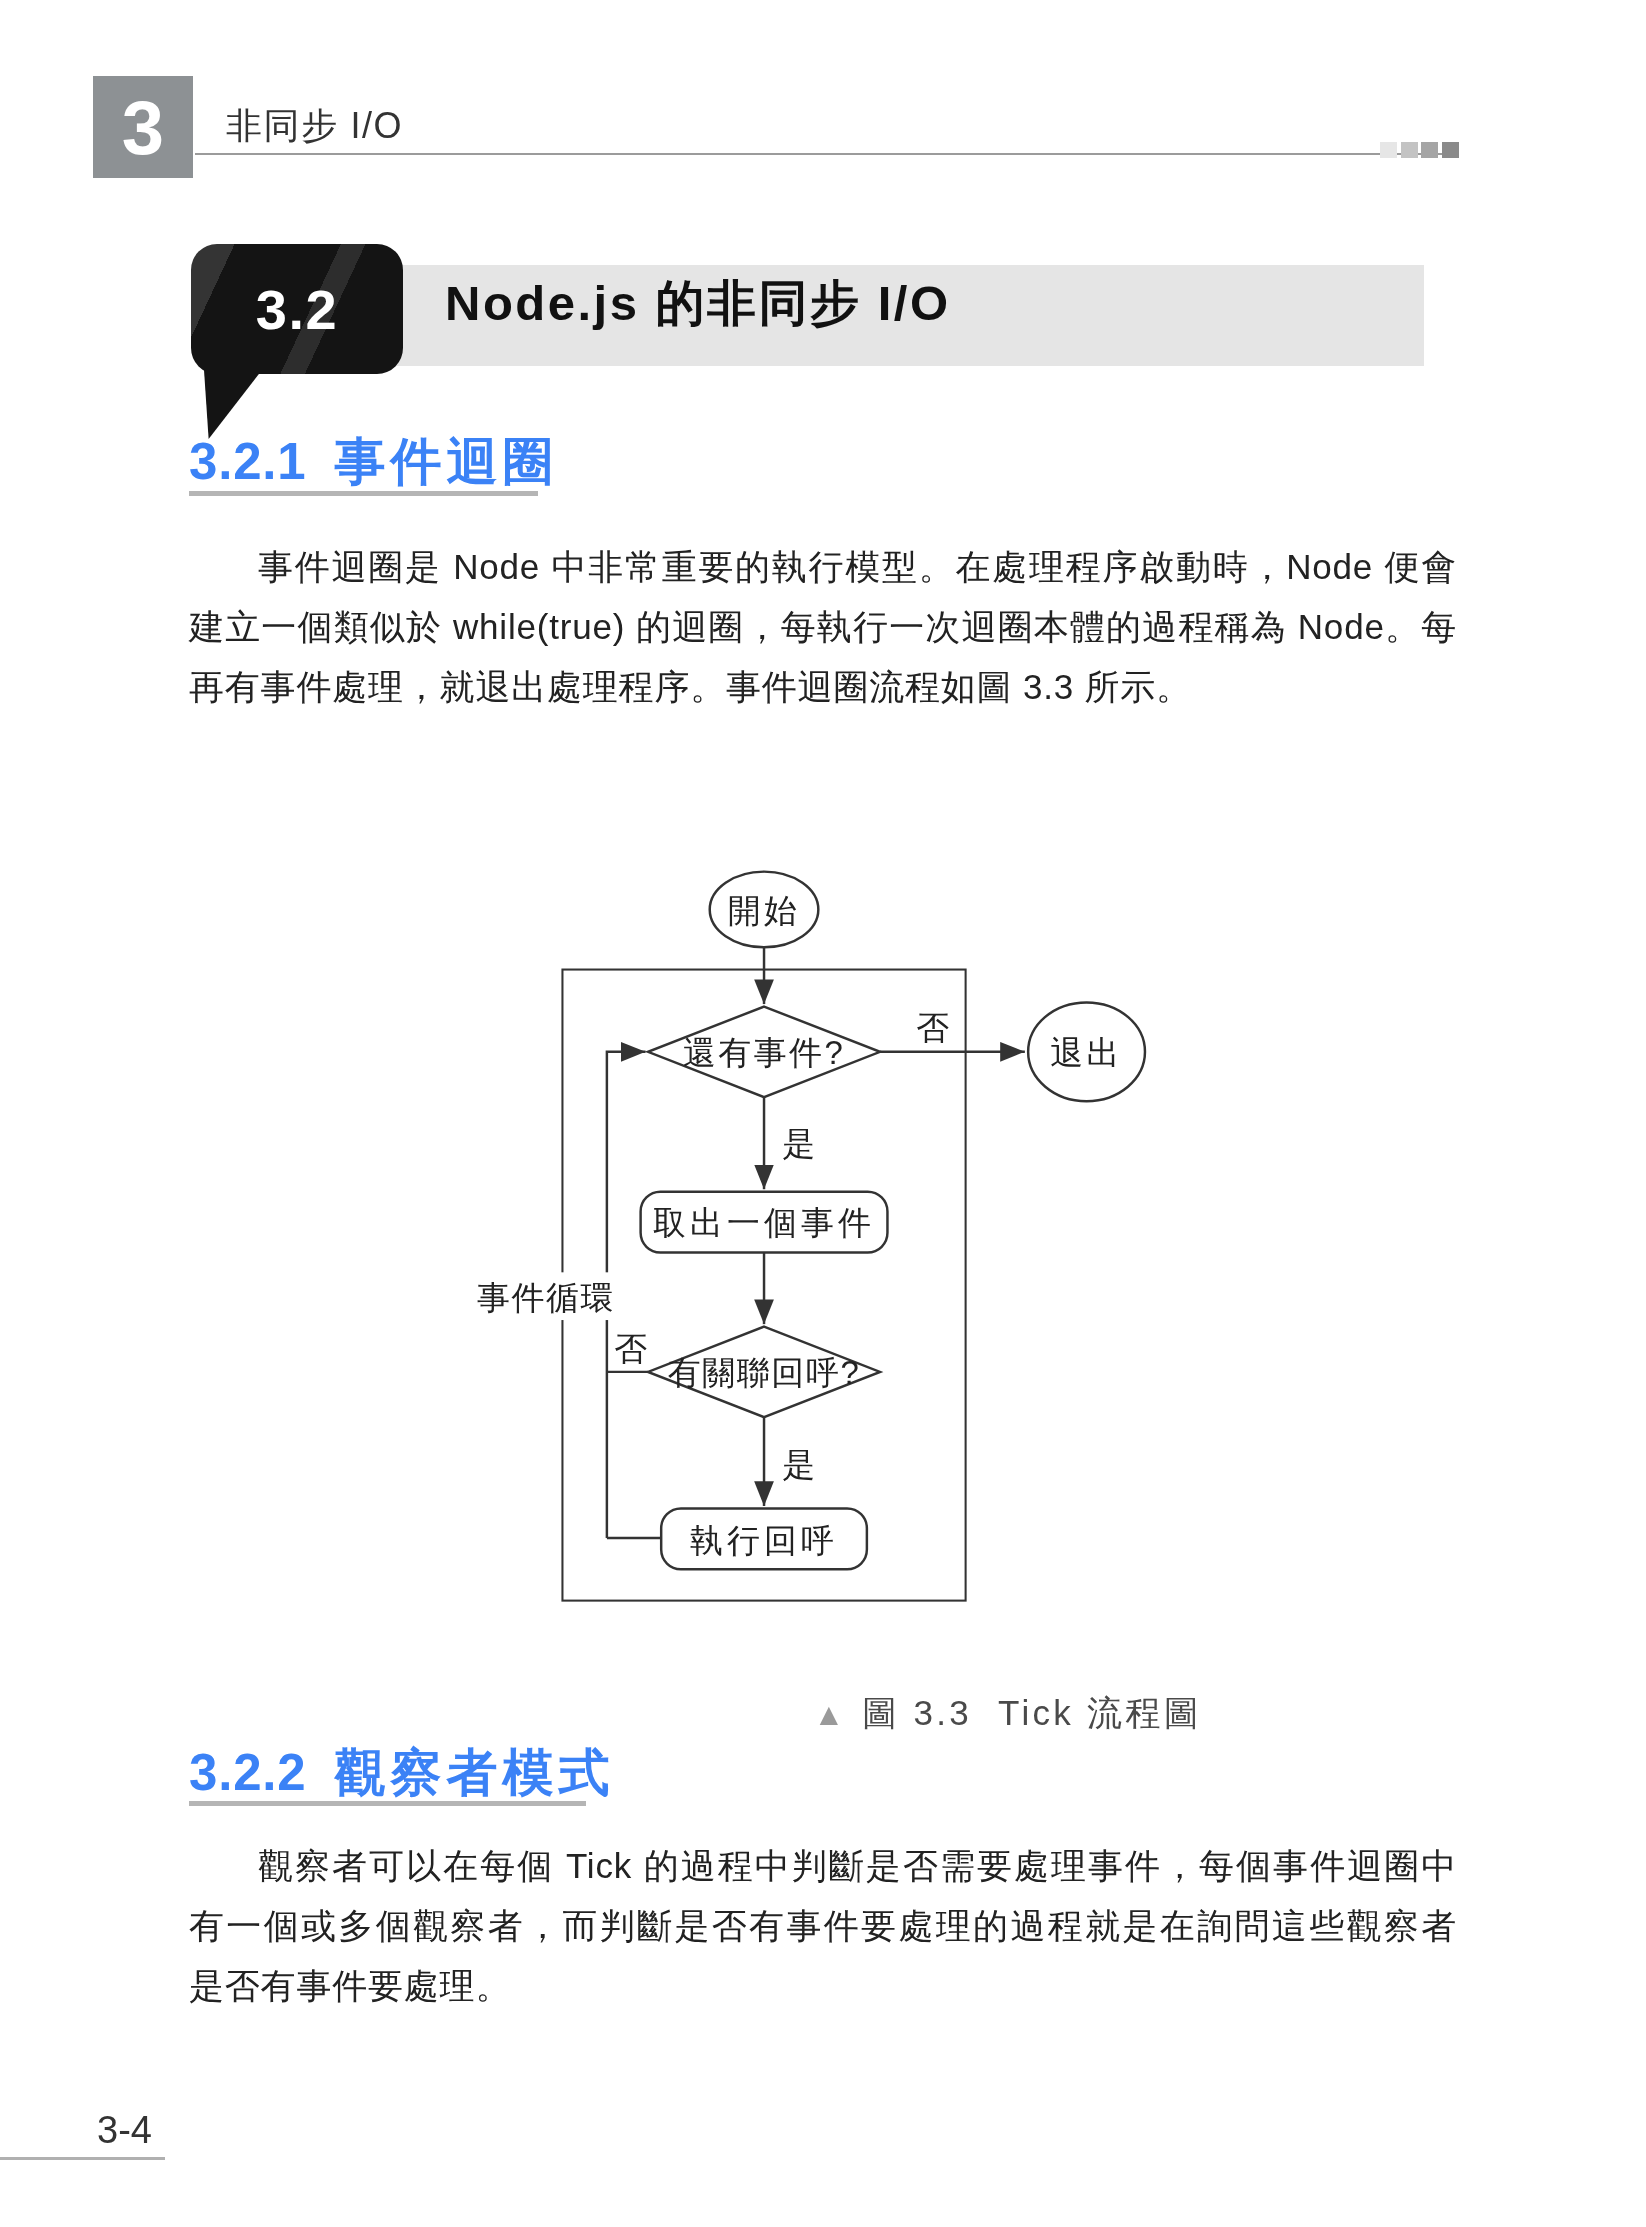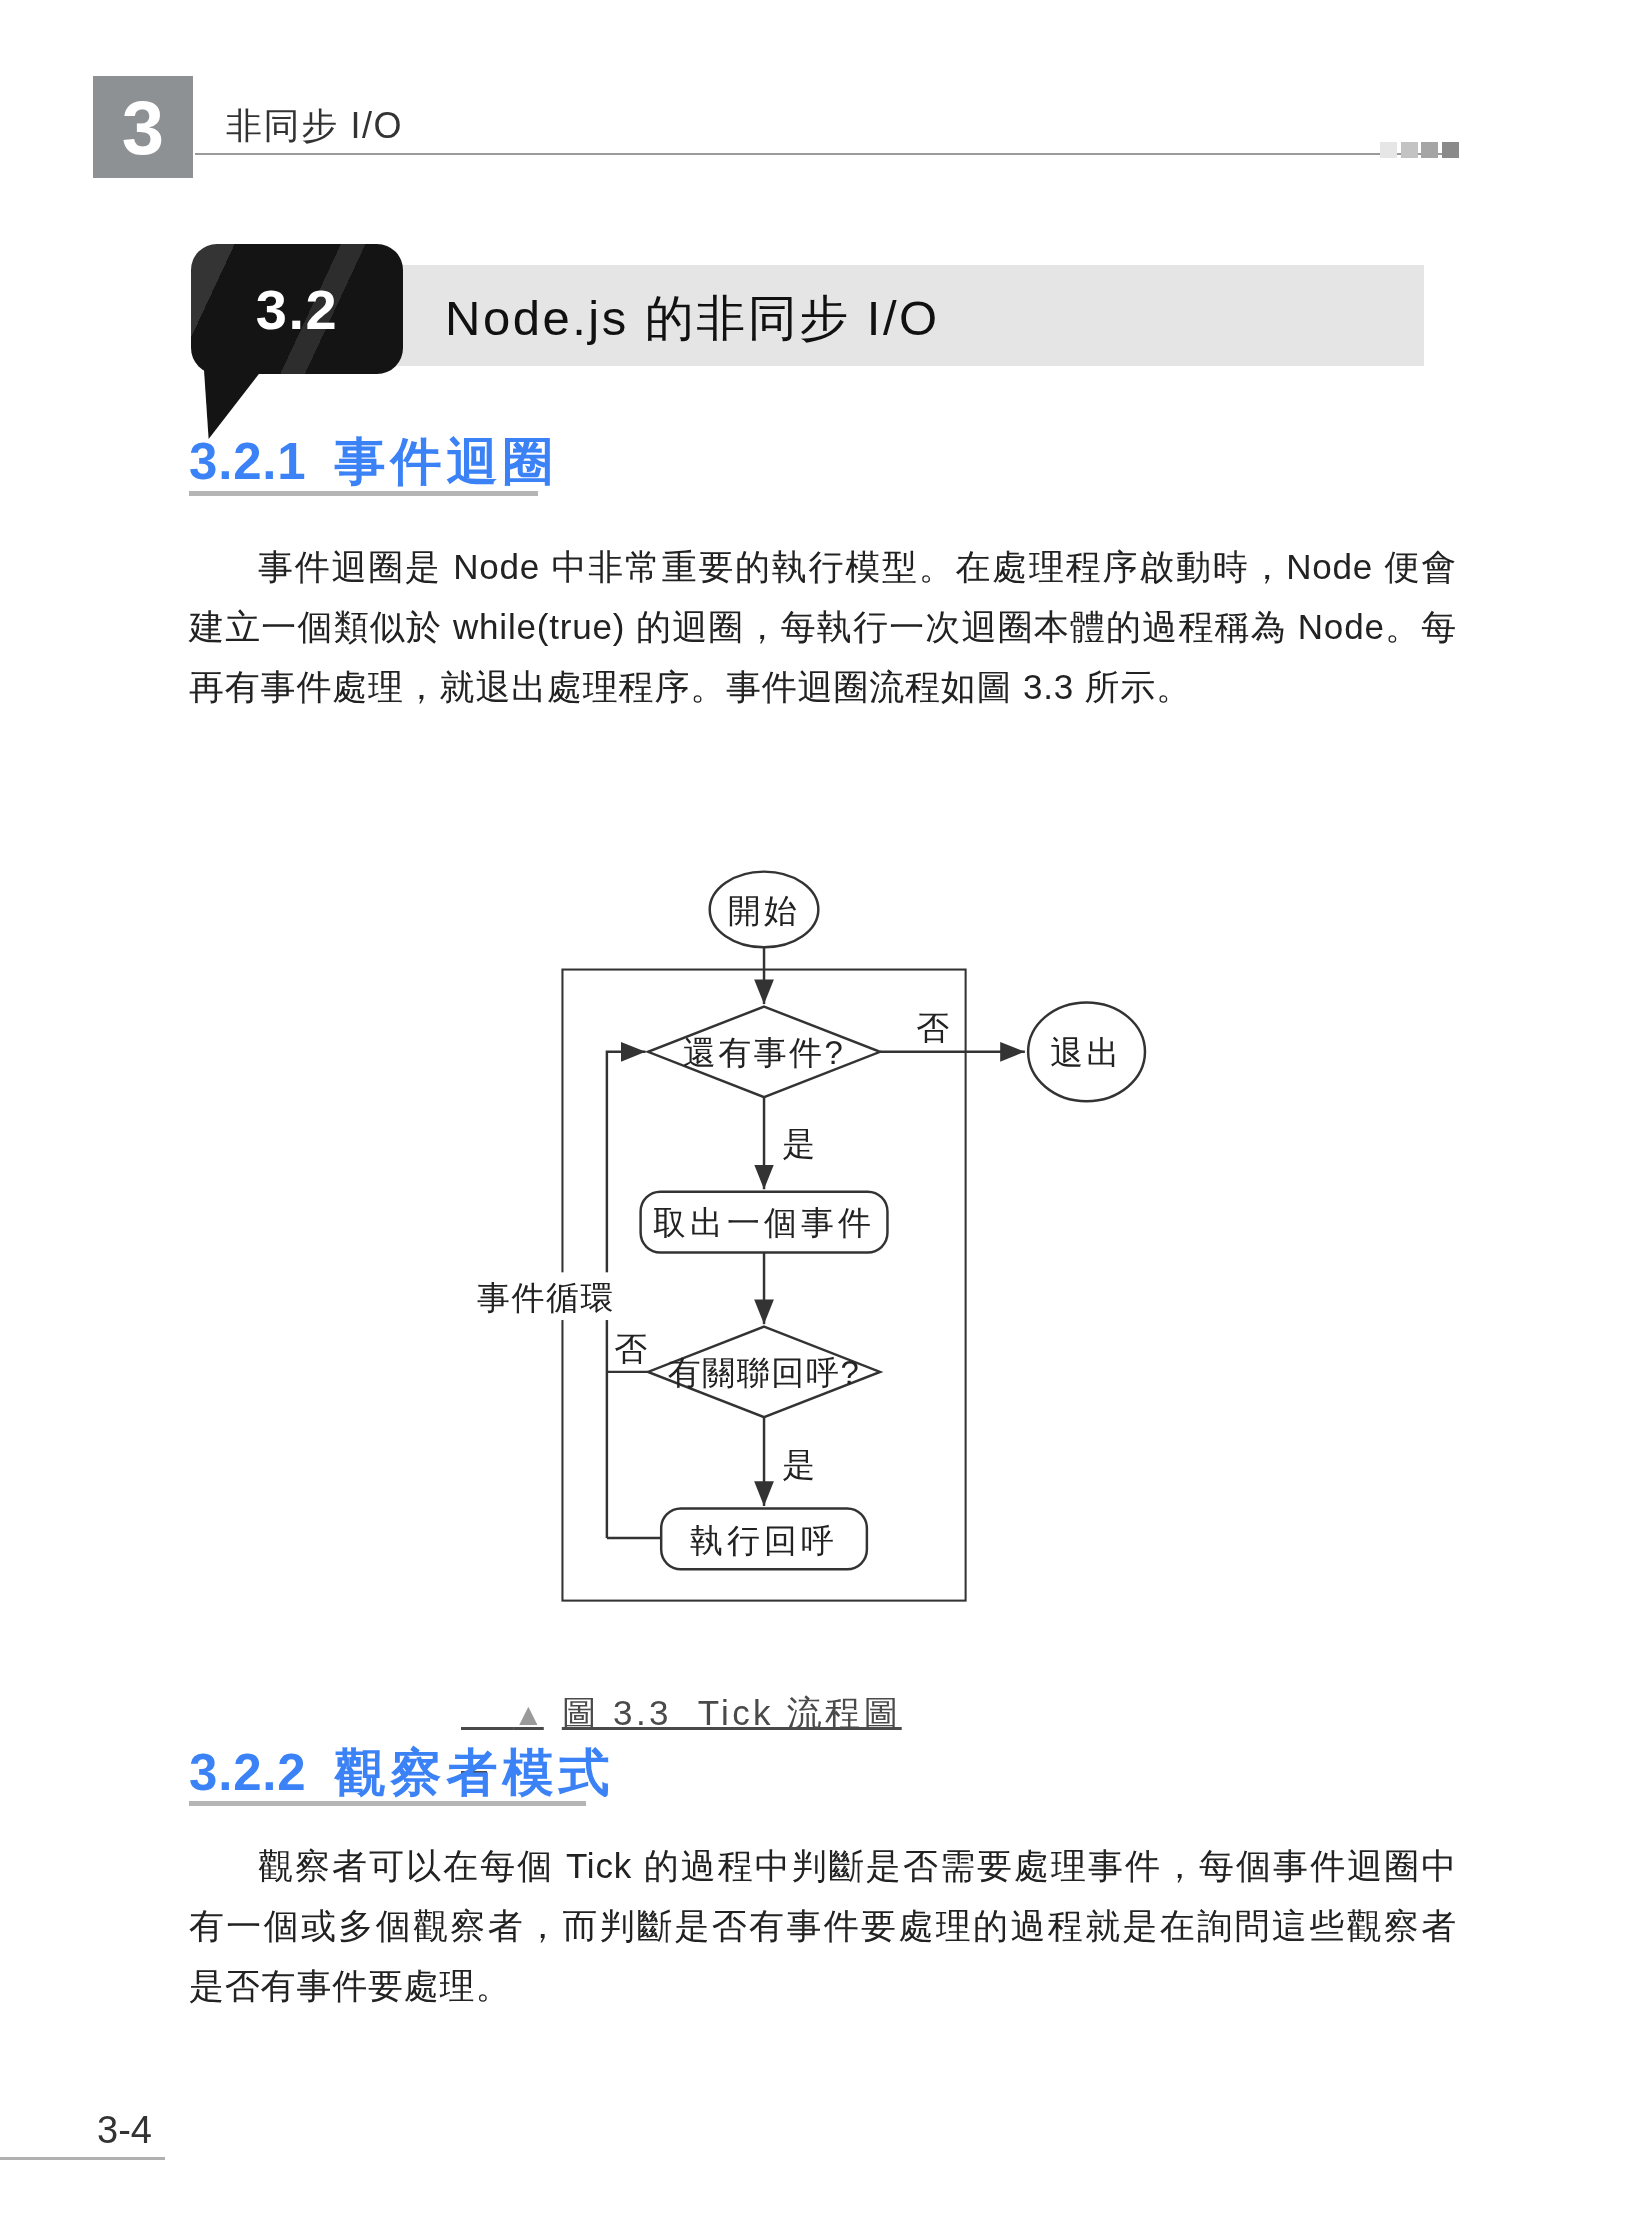--- a/index.html
+++ b/index.html
@@ -30,21 +30,21 @@
     position:absolute;left:191px;top:244px;width:212px;height:130px;border-radius:26px;
     background:linear-gradient(115deg,#343434 0 16%,#141414 16% 55%,#2d2d2d 55% 64%,#141414 64% 100%);
     display:flex;align-items:center;justify-content:center;
   }
   .banner-badge span{color:#ffffff;font-size:56px;font-weight:700;letter-spacing:1.6px;text-align:center;}
   .banner-tail{
     position:absolute;left:204px;top:370px;width:58px;height:69px;background:#141414;
     clip-path:polygon(0 0,100% 0,8% 100%);
   }
   .banner-title{
-    position:absolute;left:445px;top:286px;font-size:49px;font-weight:400;color:#111;
+    position:absolute;left:445px;top:271px;font-size:49px;font-weight:700;color:#111;
     letter-spacing:2.5px;white-space:pre-wrap;
   }
   
   .subheading{position:absolute;left:189px;font-size:51px;font-weight:700;color:#3b82f6;}
   .subheading .num{margin-right:28px;letter-spacing:0.8px;}
   .subheading .ttl{letter-spacing:5px;}
   .h1{top:428px;}
   .h2{top:1739px;}
   .sub-underline{position:absolute;left:189px;height:5px;background:#b5b5b5;}
   .u1{top:491px;width:349px;}
@@ -55,22 +55,22 @@
   .p2{top:1836px;}
   .para .line{
     text-align:justify;text-align-last:justify;white-space:pre-wrap;letter-spacing:0.8px;
   }
   .para .line.first{padding-left:69px;}
   .para .line.last{text-align-last:left;}
   
   .flowchart{position:absolute;left:461px;top:856px;width:741px;height:831px;}
   .flowchart text{fill:#222;font-family:"Liberation Sans","DejaVu Sans",sans-serif;}
   .fig-caption{
-    position:absolute;left:461px;top:1650px;width:741px;text-align:left;
-    font-size:35px;color:#4a4a4a;letter-spacing:3.3px;white-space:pre-wrap;text-decoration:underline;
+    position:absolute;left:461px;top:1650px;width:741px;text-align:right;
+    font-size:35px;color:#4a4a4a;letter-spacing:3.3px;white-space:pre-wrap;
   }
   .fig-caption .tri{color:#9a9a9a;font-size:31px;margin-right:18px;letter-spacing:0;}
   
   .page-number{position:absolute;left:97px;top:2109px;width:91px;text-align:left;font-size:38px;color:#333;}
   .footer-rule{position:absolute;left:0;top:2157px;width:165px;height:2.5px;background:#b0b0b0;}
 </style>
 </head>
 <body>
 
 <div class="page">

